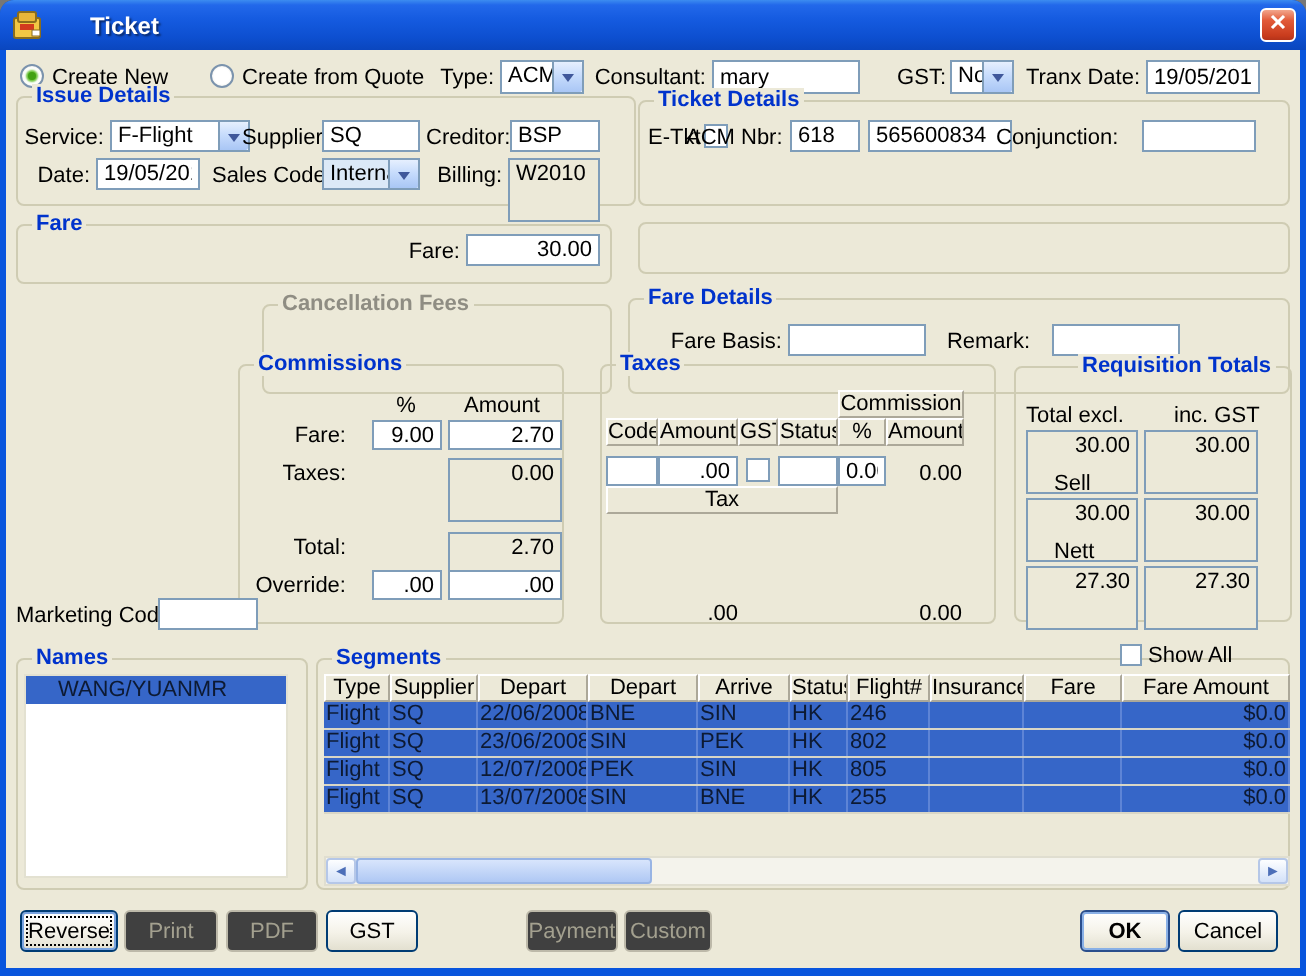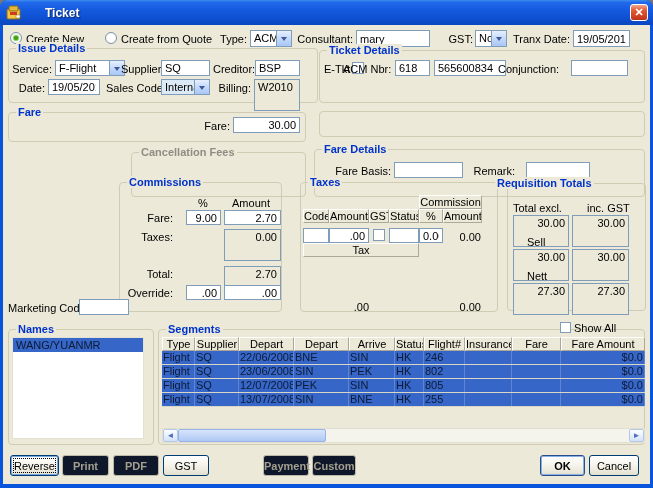--- a/index.html
+++ b/index.html
@@ -41,30 +41,30 @@
     display:flex; align-items:center; justify-content:center; border-radius:0 1px 1px 0; }
   .combo .cbtn::after { content:""; border:3px solid transparent; border-top:4px solid #40589B; margin-top:4px; }
   .radio { position:absolute; width:12px; height:12px; border:1px solid #7b93ad;
            border-radius:50%; background:radial-gradient(#fff 55%, #e7e5da); }
   .radio.checked::after { content:""; position:absolute; left:3px; top:3px; width:4px; height:4px;
            border-radius:50%; background:#41A112; box-shadow:0 0 1px 1px #6CC33A; }
   .chk { position:absolute; width:12px; height:12px; border:1px solid #7F9DB9; background:#fff; }
   .btn { position:absolute; height:21px; border:1px solid #003C74; border-radius:3px;
     background:linear-gradient(180deg,#FFFFFF 0%,#F4F2E8 55%,#E3E0D0 100%);
     font-family:inherit; font-size:11px; color:#000; padding:0; }
-  .btn.dis { border-color:#BDB9A9; color:#A3A08F; background:#0f172a;font-weight:bold; }
+  .btn.dis { border-color:#BDB9A9; color:#A3A08F; background:#404040; }
   .btn.focus { box-shadow:0 0 0 1px #7AA4E0 inset; outline:1px dotted #000; outline-offset:-4px; }
   .btn.default { border-color:#2A4E8C; box-shadow:0 0 0 1px #89B0E6 inset; font-weight:bold; }
 
   .th { position:absolute; height:14px; background:#ECE9D8; font-size:11px; text-align:center;
         border:1px solid; border-color:#FFFFFF #ACA899 #ACA899 #FFFFFF; overflow:hidden; line-height:12px; }
   .plain { position:absolute; font-size:11px; white-space:nowrap; }
 
   .names-list { position:absolute; background:#fff; border:1px solid #E3E1D1; overflow:hidden; }
-  .name-item { height:14px; font-size:11px; line-height:14px; padding-left:3px; color:#000; }
+  .name-item { height:14px; font-size:11px; line-height:14px; padding-left:16px; color:#000; }
   .name-item.sel { background:#3666C8; color:#0D1A33; }
 
   .sg-table { position:absolute; overflow:hidden; }
   .sg-hrow { display:flex; height:14px; }
   .sg-th { height:14px; background:#ECE9D8; font-size:11px; line-height:12px; text-align:center;
            border:1px solid; border-color:#FFFFFF #ACA899 #ACA899 #FFFFFF; overflow:hidden; flex:0 0 auto; }
   .sg-row { display:flex; height:14px; border-bottom:1px solid #D9D6C6; background:#3666C8; }
   .sg-td { height:13px; font-size:11px; line-height:13px; color:#0D1A33; padding:0 1px;
            border-right:1px solid #5E84D6; overflow:hidden; white-space:nowrap; flex:0 0 auto; }
   .sg-td.num { text-align:right; }
@@ -186,21 +186,21 @@
     <input class="inp h15" style="left: 300px; top: 203px; width: 26px;" value="">
     <input class="inp h15 num" style="left: 326px; top: 203px; width: 40px;" value=".00">
     <span class="chk" style="left:370px;top:204px;"></span>
     <input class="inp h15" style="left: 386px; top: 203px; width: 30px;" value="">
     <input class="inp h15 num" style="left: 416px; top: 203px; width: 24px;" value="0.00">
     <span class="plain num" style="left:440px;top:206px;width:38px;text-align:right;">0.00</span>
     <span class="plain" style="left:326px;top:276px;width:40px;text-align:right;">.00</span>
     <span class="plain" style="left:440px;top:276px;width:38px;text-align:right;">0.00</span>
 
     <div class="group" style="left:504px;top:158px;width:139px;height:128px;"></div>
-    <span class="gtitle" style="left:492px;top:152px;">Requisition Totals</span>
+    <span class="gtitle" style="left:536px;top:152px;">Requisition Totals</span>
     <span class="lbl" style="left:510px;top:177px;">Total excl.</span>
     <span class="lbl" style="left:584px;top:177px;">inc. GST</span>
     <div class="ro" style="left:510px;top:190px;width:56px;">30.00</div>
     <div class="ro" style="left:569px;top:190px;width:57px;">30.00</div>
     <span class="lbl" style="left:524px;top:211px;">Sell</span>
     <div class="ro" style="left:510px;top:224px;width:56px;">30.00</div>
     <div class="ro" style="left:569px;top:224px;width:57px;">30.00</div>
     <span class="lbl" style="left:524px;top:245px;">Nett</span>
     <div class="ro" style="left:510px;top:258px;width:56px;">27.30</div>
     <div class="ro" style="left:569px;top:258px;width:57px;">27.30</div>

